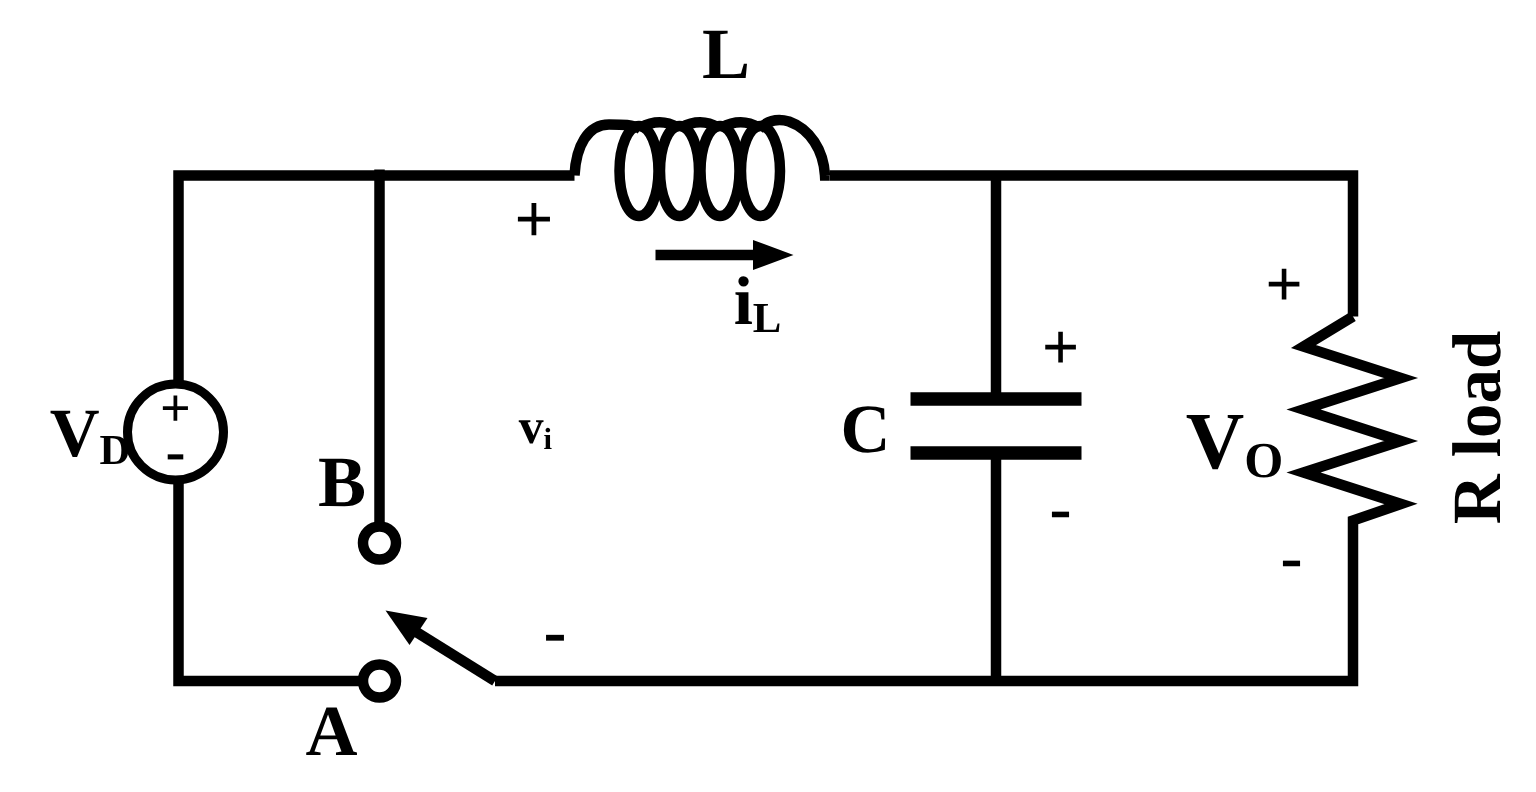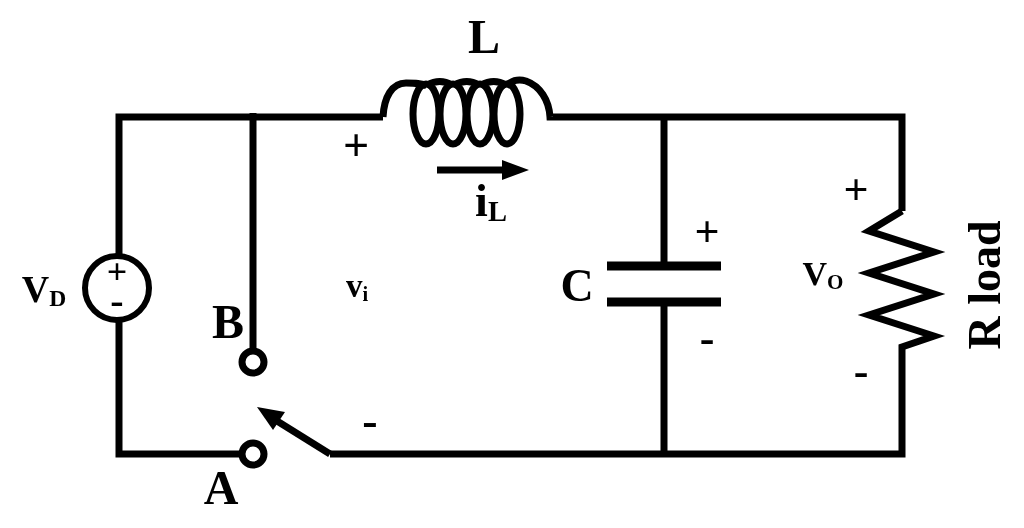--- a/index.html
+++ b/index.html
@@ -76,47 +76,47 @@
     </g>
 
     <g>
       <path d="M330 454 L277 421"></path>
       <polygon points="257,407 285,412 273,430" fill="var(--ink)" stroke="none"></polygon>
       <circle cx="253" cy="362" r="11" fill="var(--background)"></circle>
       <circle cx="253" cy="454" r="11" fill="var(--background)"></circle>
     </g>
   </svg>
 
-  <div class="lbl" style="left:44px;top:289px;font-size:38px"><span>V</span><sub>D</sub></div>
+  <div class="lbl" style="left:60px;top:289px;font-size:46px"><span>V</span><sub>D</sub></div>
 
   <div class="lbl" style="left:117px;top:272px;font-size:36px">+</div>
 
   <div class="lbl" style="left:117px;top:301px;font-size:40px">-</div>
 
   <div class="lbl" style="left:228px;top:322px;font-size:48px">B</div>
 
   <div class="lbl" style="left:221px;top:488px;font-size:48px">A</div>
 
   <div class="lbl" style="left:356px;top:146px;font-size:46px">+</div>
 
   <div class="lbl" style="left:357px;top:286px;font-size:33px"><span>v</span><sub>i</sub></div>
 
   <div class="lbl" style="left:370px;top:421px;font-size:46px">-</div>
 
   <div class="lbl" style="left:484px;top:37px;font-size:48px">L</div>
 
-  <div class="lbl" style="left:491px;top:201px;font-size:46px"><span>i</span><sub>L</sub></div>
+  <div class="lbl" style="left:505px;top:201px;font-size:46px"><span>i</span><sub>L</sub></div>
 
   <div class="lbl" style="left:577px;top:286px;font-size:46px">C</div>
 
   <div class="lbl" style="left:707px;top:232px;font-size:44px">+</div>
 
   <div class="lbl" style="left:707px;top:339px;font-size:44px">-</div>
 
-  <div class="lbl" style="left:823px;top:274px;font-size:34px"><span>V</span><sub>O</sub></div>
+  <div class="lbl" style="left:823px;top:294px;font-size:54px"><span>V</span><sub>O</sub></div>
 
   <div class="lbl" style="left:856px;top:190px;font-size:44px">+</div>
 
   <div class="lbl" style="left:861px;top:372px;font-size:44px">-</div>
 
   <div class="lbl rot" style="left:985px;top:285px;font-size:46px">R load</div>
 
 </div>
 
 </body></html>

